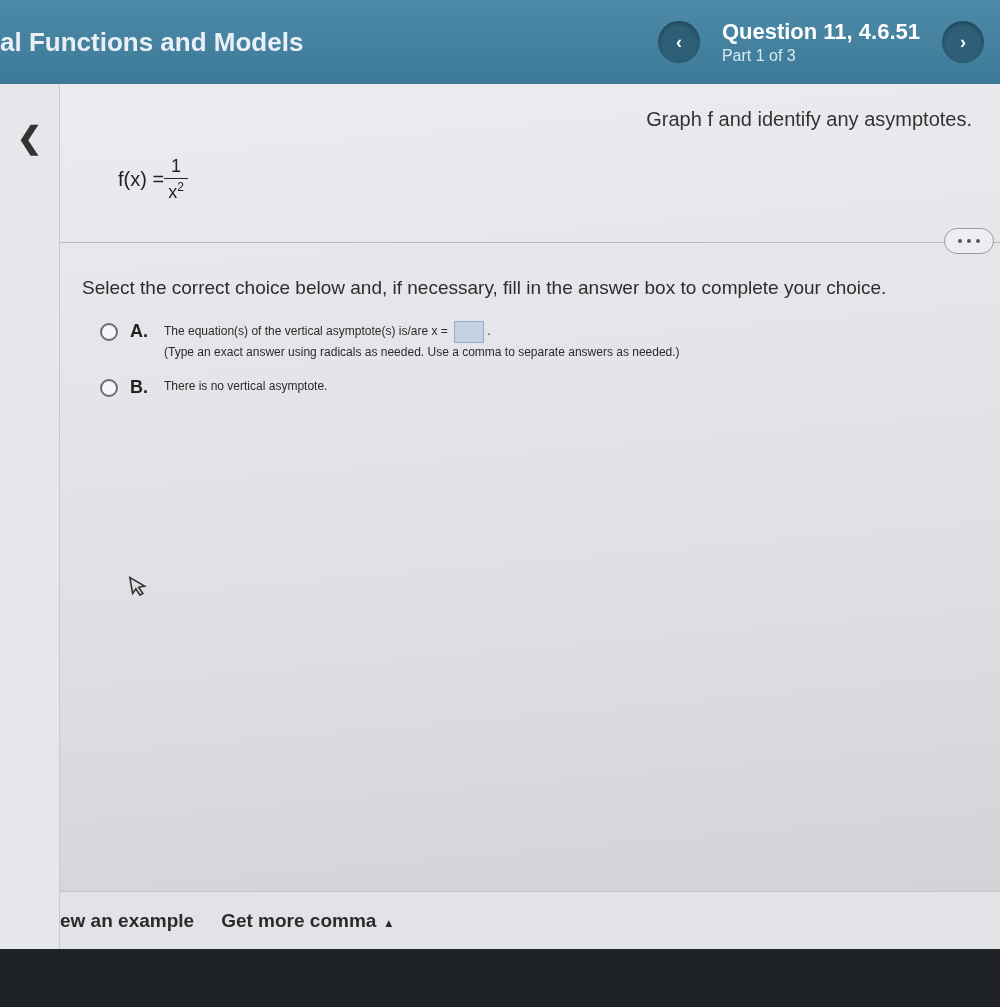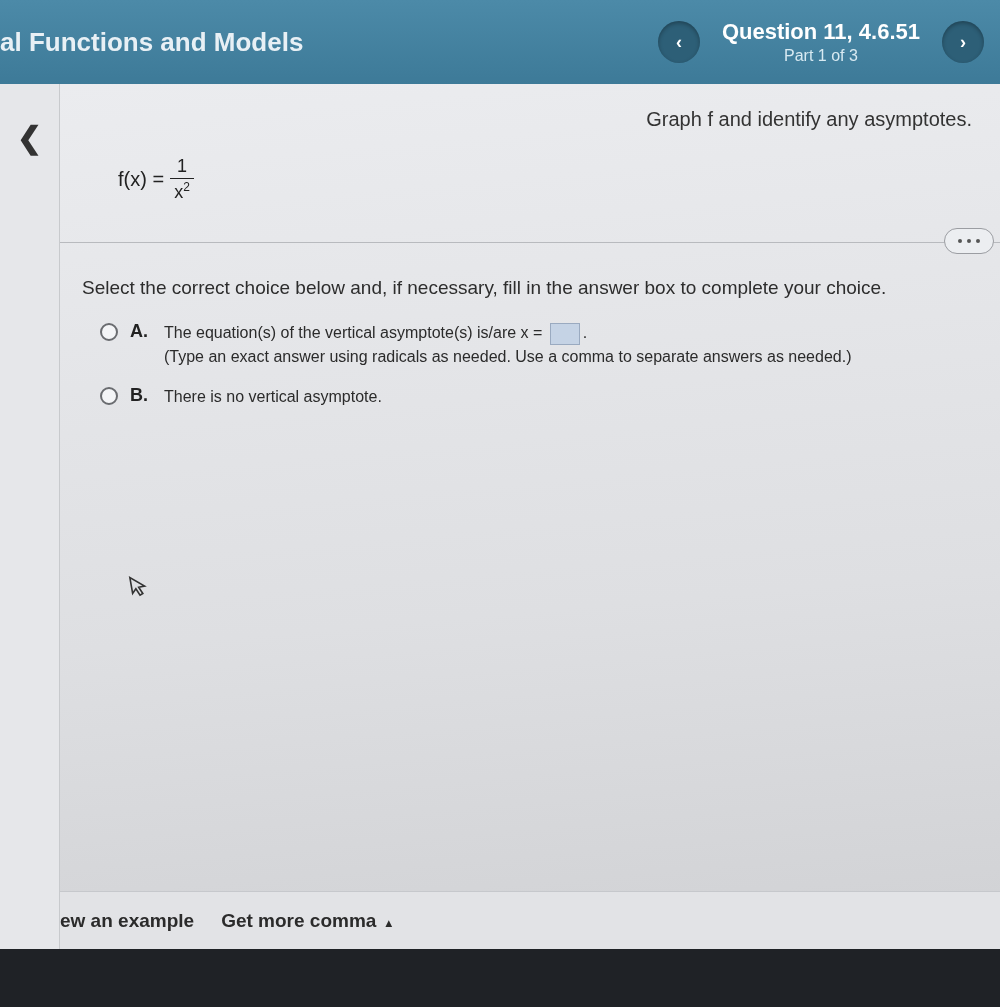--- a/index.html
+++ b/index.html
@@ -21,21 +21,21 @@
     padding-left: 0;
   }
   .header-spacer { flex: 1; }
   .nav-btn {
     width: 42px; height: 42px; border-radius: 50%;
     background: #2d5f77; color: #fff;
     display: flex; align-items: center; justify-content: center;
     font-size: 18px; font-weight: bold; cursor: pointer;
     box-shadow: inset 0 2px 4px rgba(0,0,0,0.3);
   }
-  .q-info { text-align: center; padding: 0 22px; }
+  .q-info { padding: 0 22px; }
   .q-title { font-size: 22px; font-weight: bold; color: #fff; }
   .q-sub { font-size: 16px; color: #d8eaf2; margin-top: 2px; }
 
   .body-area {
     display: flex;
     background: #e9eaed;
     height: 865px;
     position: relative;
   }
   .left-rail {
@@ -47,21 +47,21 @@
   }
   .back-icon { font-size: 30px; color: #333; cursor: pointer; font-weight: bold; }
   .content {
     flex: 1; padding: 24px 28px 0 22px; color: #2b2b2b;
     background: linear-gradient(175deg, #ebecef 0%, #dedfe2 60%, #d0d1d4 100%);
     position: relative;
   }
   .prompt { font-size: 20px; color: #333; margin-bottom: 26px; text-align: right; }
   .formula {
     font-size: 20px; color: #222; margin-left: 36px; margin-bottom: 40px;
-    display: flex; align-items: center; gap: 6px;
+    display: flex; align-items: center; gap: 0;
   }
   .frac { display: inline-flex; flex-direction: column; align-items: center; font-size: 18px; line-height: 1.05; }
   .frac .num { padding: 0 4px 2px; }
   .frac .den { border-top: 1.5px solid #222; padding: 2px 4px 0; }
   .sup { font-size: 12px; vertical-align: super; }
 
   .divider-row { position: relative; height: 1px; background: #b8babe; margin: 0 -28px 0 -22px; }
   .dots-pill {
     position: absolute; right: 6px; top: -14px;
     width: 50px; height: 26px; border: 1.5px solid #9b9da2; border-radius: 14px;
@@ -71,21 +71,21 @@
   .dots-pill span { width: 4px; height: 4px; background: #555; border-radius: 50%; }
 
   .instruction { font-size: 19px; color: #2d2d2d; margin: 34px 0 22px; }
   .choices { padding-left: 18px; }
   .choice { display: flex; gap: 12px; margin-bottom: 16px; align-items: flex-start; }
   .radio {
     width: 18px; height: 18px; border: 2px solid #6a6c70; border-radius: 50%;
     flex: 0 0 18px; margin-top: 2px; cursor: pointer; background: #f4f5f7;
   }
   .choice-label { font-weight: bold; font-size: 18px; color: #222; flex: 0 0 22px; }
-  .choice-text { font-size: 16px; color: #2b2b2b; line-height: 1.5; }
+  .choice-text { font-size: 12px; color: #2b2b2b; line-height: 1.5; }
   .answer-box {
     display: inline-block; width: 30px; height: 22px;
     background: #c5d3e5; border: 1px solid #9aaac0; vertical-align: middle;
     margin: 0 3px;
   }
   .hint { display: block; }
 
   .cursor-icon {
     position: absolute; left: 70px; top: 490px; font-size: 22px; color: #333;
     transform: rotate(-10deg);

